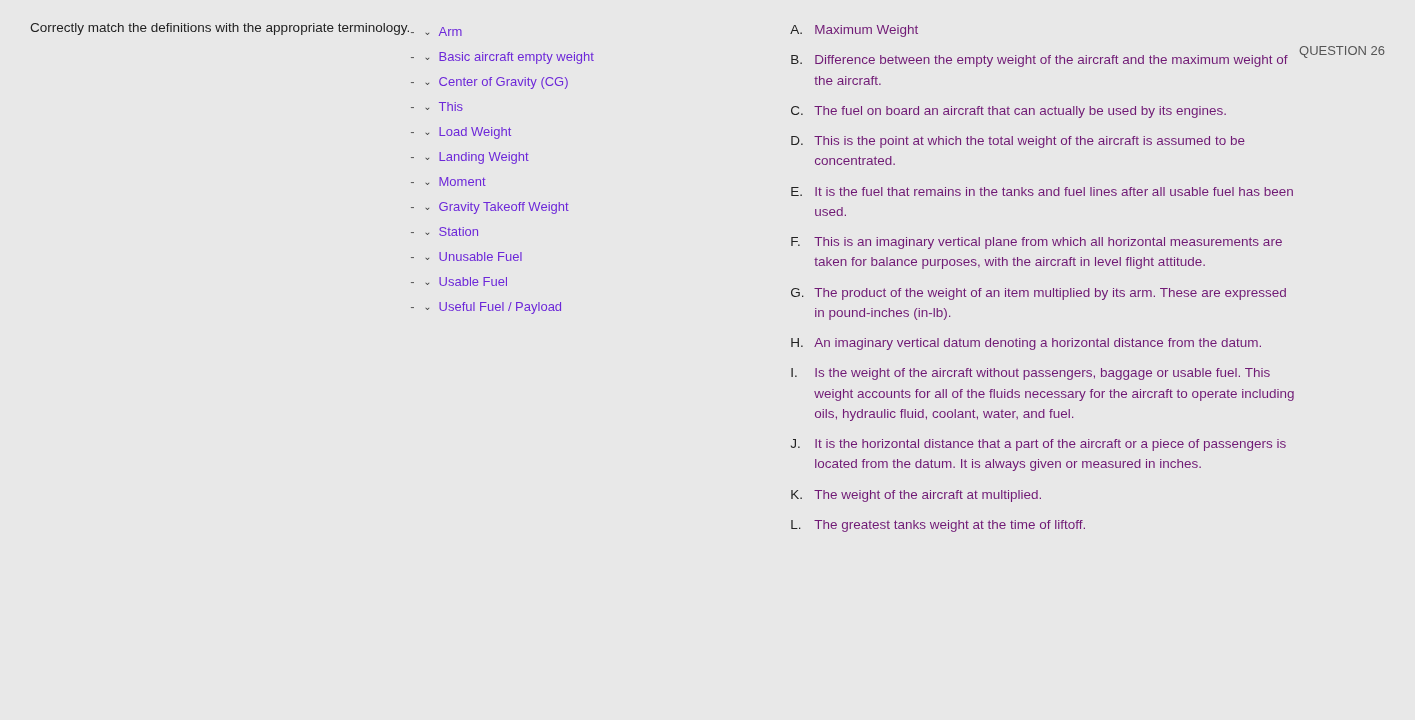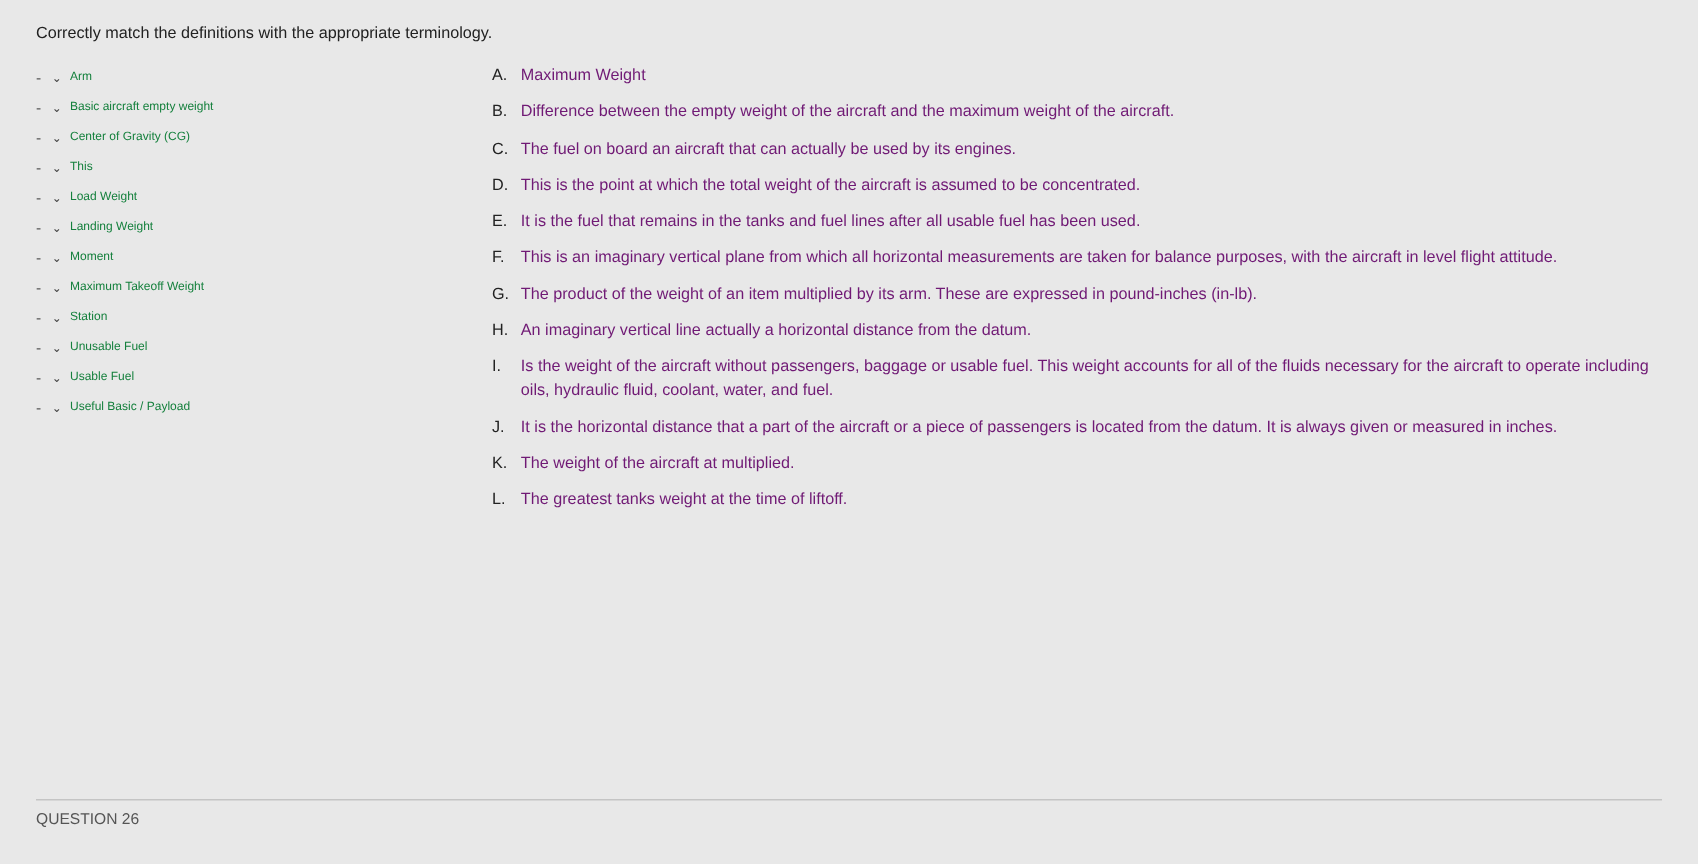--- a/index.html
+++ b/index.html
@@ -16,21 +16,21 @@
       min-height: 720px;
       width: 1415px;
     }
 
     .page-container {
       background-color: #e8e8e8;
       width: 100%;
       min-height: 720px;
       padding: 20px 30px 30px 30px;
       display: flex;
-      flex-direction: column;
+      flex-direction: row;
     }
 
     .instruction {
       font-size: 13.5px;
       color: #222;
       margin-bottom: 18px;
     }
 
     .main-content {
       display: flex;
@@ -66,22 +66,22 @@
       height: 14px;
       display: inline-flex;
       align-items: center;
       justify-content: center;
       cursor: pointer;
       color: #444;
       font-size: 10px;
     }
 
     .term-label {
-      font-size: 10px;
-      color: #15803d;
+      font-size: 13px;
+      color: #6d28d9;
     }
 
     .right-column {
       flex: 1;
       display: flex;
       flex-direction: column;
       gap: 10px;
     }
 
     .definition-item {
@@ -106,21 +106,21 @@
 
     .bottom-divider {
       border: none;
       border-top: 1px solid #bbb;
       margin-top: 30px;
     }
 
     .next-question-label {
       font-size: 13px;
       color: #555;
-      margin-top: 8px;
+      margin-top: 23px;
     }
   </style>
 </head>
 <body>
 
 <div class="page-container">
   <div class="instruction">Correctly match the definitions with the appropriate terminology.</div>
 
   <div class="main-content">
 
@@ -156,41 +156,41 @@
           <span class="term-label">Landing Weight</span>
         </div>
         <div class="term-item">
           <span class="term-dash">-</span>
           <span class="term-dropdown-icon">⌄</span>
           <span class="term-label">Moment</span>
         </div>
         <div class="term-item">
           <span class="term-dash">-</span>
           <span class="term-dropdown-icon">⌄</span>
-          <span class="term-label">Maximum Takeoff Weight</span>
+          <span class="term-label">Gravity Takeoff Weight</span>
         </div>
         <div class="term-item">
           <span class="term-dash">-</span>
           <span class="term-dropdown-icon">⌄</span>
           <span class="term-label">Station</span>
         </div>
         <div class="term-item">
           <span class="term-dash">-</span>
           <span class="term-dropdown-icon">⌄</span>
           <span class="term-label">Unusable Fuel</span>
         </div>
         <div class="term-item">
           <span class="term-dash">-</span>
           <span class="term-dropdown-icon">⌄</span>
           <span class="term-label">Usable Fuel</span>
         </div>
         <div class="term-item">
           <span class="term-dash">-</span>
           <span class="term-dropdown-icon">⌄</span>
-          <span class="term-label">Useful Basic / Payload</span>
+          <span class="term-label">Useful Fuel / Payload</span>
         </div>
       </div>
 
     <div class="right-column">
     <div class="definition-item">
           <span class="def-letter">A.</span>
           <span class="def-text">Maximum Weight</span>
         </div>
         <div class="definition-item">
           <span class="def-letter">B.</span>
@@ -211,21 +211,21 @@
         <div class="definition-item">
           <span class="def-letter">F.</span>
           <span class="def-text">This is an imaginary vertical plane from which all horizontal measurements are taken for balance purposes, with the aircraft in level flight attitude.</span>
         </div>
         <div class="definition-item">
           <span class="def-letter">G.</span>
           <span class="def-text">The product of the weight of an item multiplied by its arm. These are expressed in pound-inches (in-lb).</span>
         </div>
         <div class="definition-item">
           <span class="def-letter">H.</span>
-          <span class="def-text">An imaginary vertical line actually a horizontal distance from the datum.</span>
+          <span class="def-text">An imaginary vertical datum denoting a horizontal distance from the datum.</span>
         </div>
         <div class="definition-item">
           <span class="def-letter">I.</span>
           <span class="def-text">Is the weight of the aircraft without passengers, baggage or usable fuel. This weight accounts for all of the fluids necessary for the aircraft to operate including oils, hydraulic fluid, coolant, water, and fuel.</span>
         </div>
         <div class="definition-item">
           <span class="def-letter">J.</span>
           <span class="def-text">It is the horizontal distance that a part of the aircraft or a piece of passengers is located from the datum. It is always given or measured in inches.</span>
         </div>
         <div class="definition-item">

